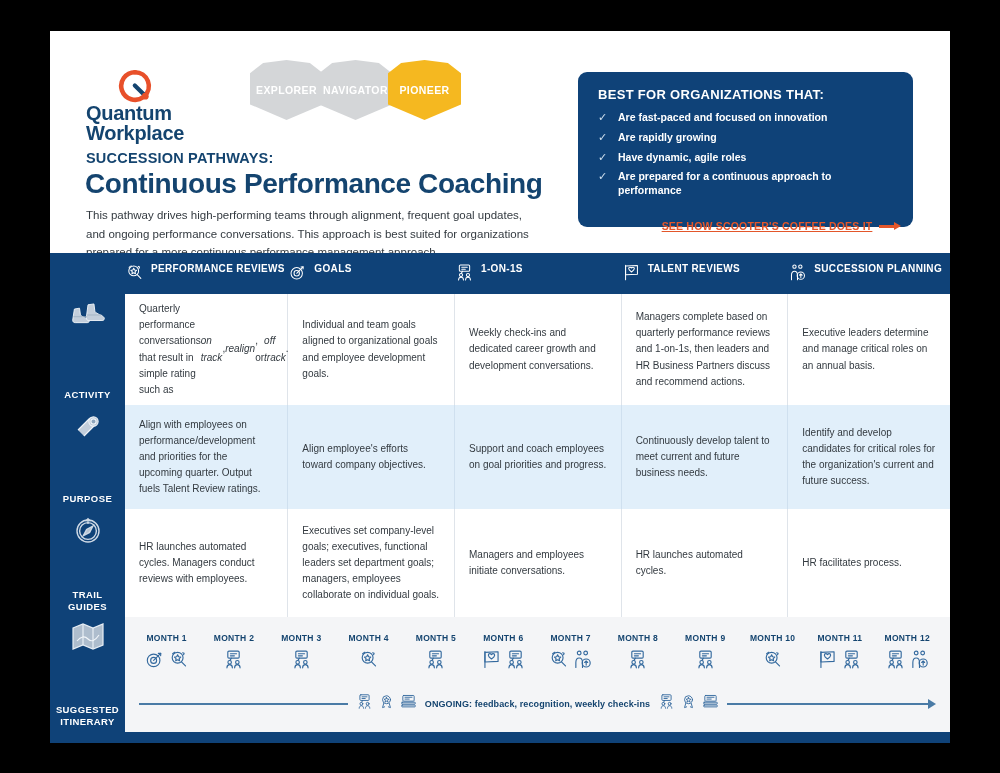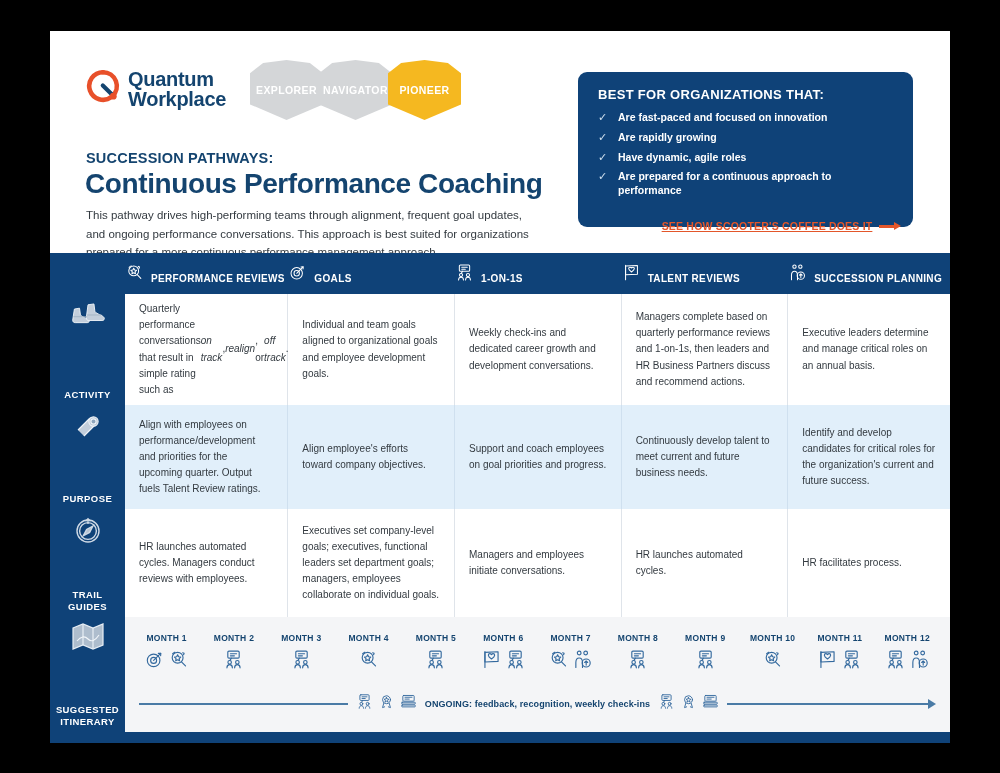--- a/index.html
+++ b/index.html
@@ -12,21 +12,21 @@
   #page{
     position:absolute; left:50px; top:31px;
     width:900px; height:712px;
     background:#ffffff;
     overflow:hidden;
   }
 
   
   .top{ position:relative; height:222px; }
 
-  .logo{ position:absolute; left:36px; top:38px; display:flex; gap:8px;}
+  .logo{ position:absolute; left:36px; top:38px; display:flex; align-items:center; flex-direction:column;}
   .logo-mark{ width:34px; height:34px; position:relative; flex:none;}
   .logo-text{ line-height:1.02; }
   .logo-text div{ font-size:20px; font-weight:bold; color:#14446f; letter-spacing:-.3px;}
 
   .badges{ position:absolute; left:200px; top:29px; display:flex; }
   .badge{
     width:73px; height:60px; position:relative;
     display:flex; align-items:center; justify-content:center;
     margin-right:-4px;
   }
@@ -72,21 +72,21 @@
     font-size:10.5px; font-weight:bold; letter-spacing:.2px; color:#e3562a;
     display:flex; align-items:center; justify-content:center; gap:7px;
   }
   .cta .arr{ display:inline-block; width:22px; height:10px; position:relative;}
   .cta .arr:before{ content:""; position:absolute; left:0; top:4px; width:16px; height:2.6px; background:#e3562a;}
   .cta .arr:after{ content:""; position:absolute; right:0; top:.5px; border-left:7px solid #e3562a; border-top:4.7px solid transparent; border-bottom:4.7px solid transparent;}
 
   
   .grid{ position:relative; height:490px; background:#0f4278; }
   .hdr{ display:flex; height:41px; align-items:center; padding-left:75px;}
-  .hdr .hcell{ display:flex; align-items:flex-end; gap:7px; }
+  .hdr .hcell{ display:flex; align-items:flex-start; gap:7px; }
   .hdr .hcell span{ font-size:10px; font-weight:bold; color:#fff; letter-spacing:.35px; white-space:nowrap;}
   .hdr .hcell svg{ flex:none; }
 
   .rows{ display:flex; flex-direction:column; }
   .row{ display:flex; }
   .rowhead{
     width:75px; flex:none; background:#0f4278;
     display:flex; flex-direction:column; align-items:center; justify-content:space-between;
     gap:7px; color:#fff; padding:4px;
   }

